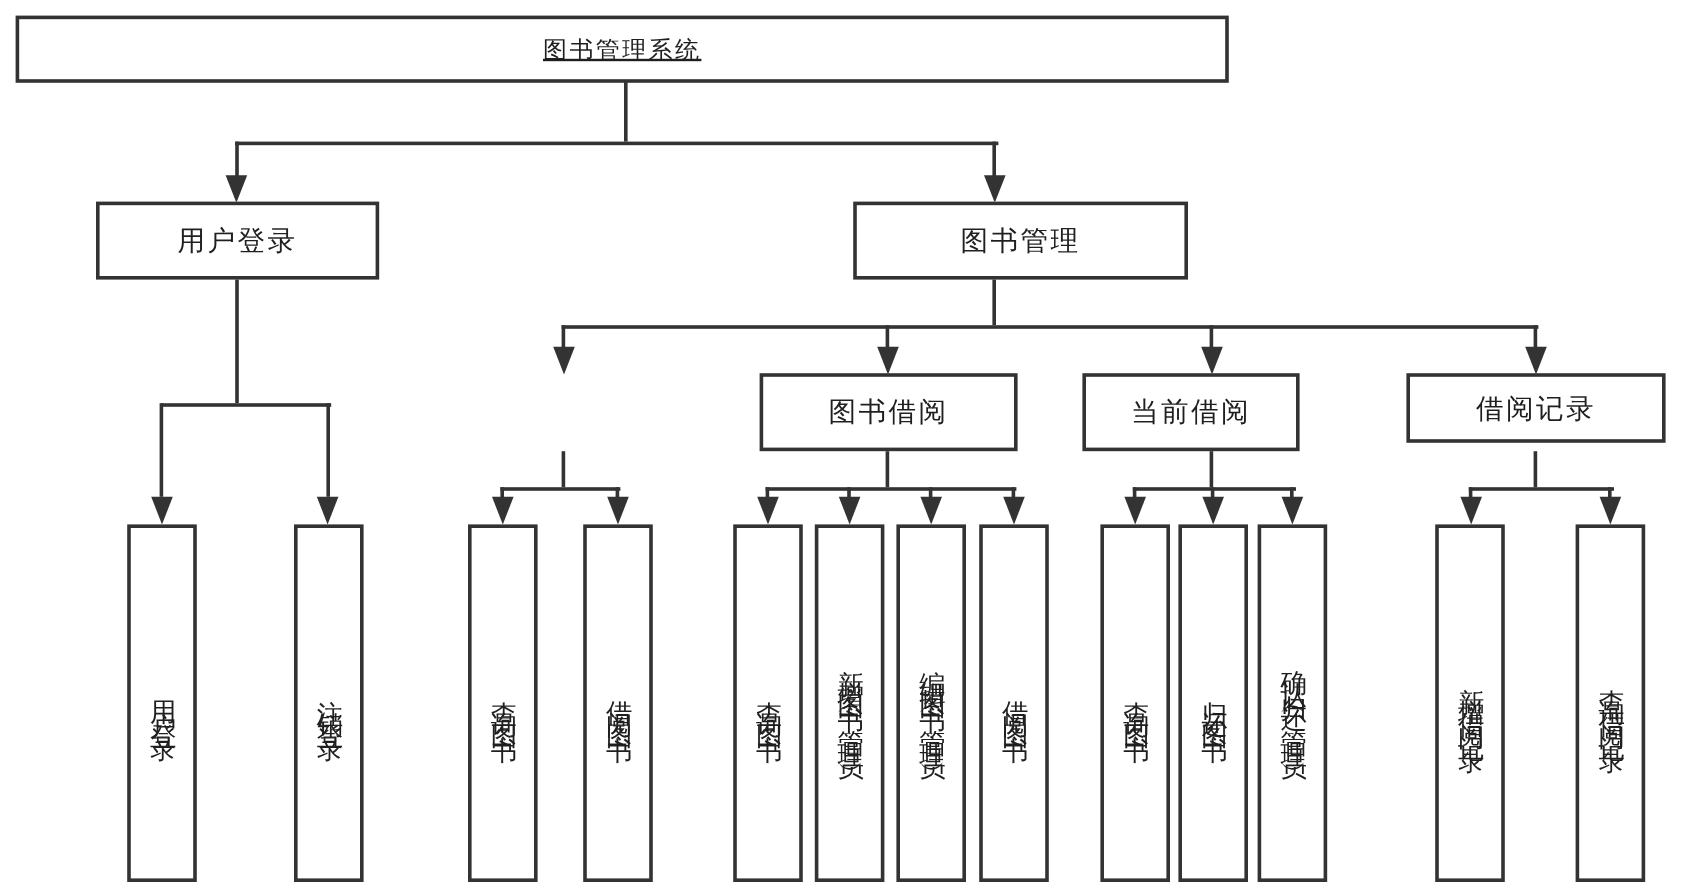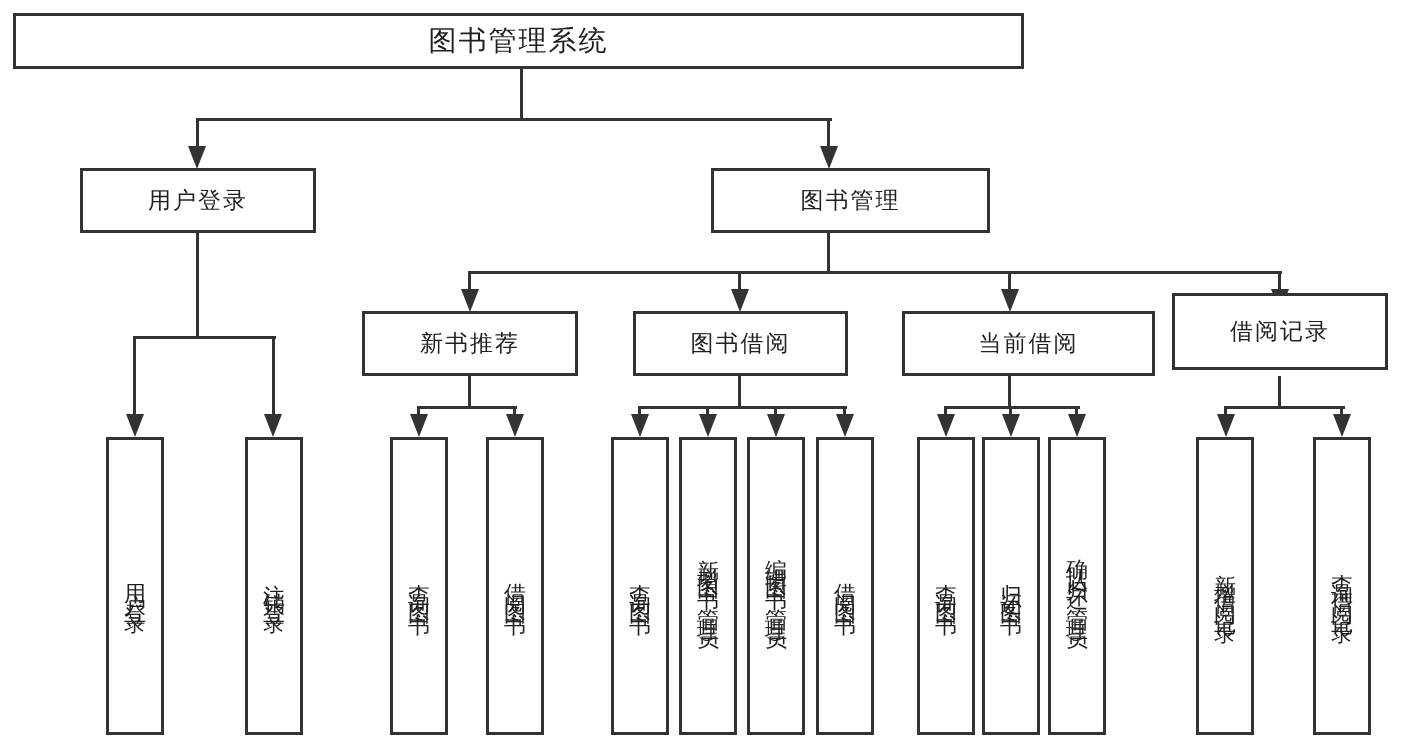--- a/index.html
+++ b/index.html
@@ -25,21 +25,21 @@
     display:flex;
     align-items:center;
     justify-content:center;
   }
   .hlabel{
     font-size:23px;
     letter-spacing:2px;
     white-space:nowrap;
     color:var(--text);
   }
-  .root-label{font-size:28px;}
+  .root-label{font-size:20px;text-decoration:underline;}
   .vlabel{
     writing-mode:vertical-rl;
     text-orientation:mixed;
     font-size:22px;
     line-height:1;
     letter-spacing:10px;
     color:var(--text);
   }
   .vline{position:absolute;width:3px;background:var(--line);}
   .hline{position:absolute;height:3px;background:var(--line);}
@@ -94,30 +94,27 @@
   <div class="hline" style="left:468px;top:271px;width:814px"></div>
   <div class="vline" style="left:468px;top:271px;height:20px"></div>
   <div class="arr" style="left:461px;top:289px"></div>
   <div class="vline" style="left:738px;top:271px;height:20px"></div>
   <div class="arr" style="left:731px;top:289px"></div>
   <div class="vline" style="left:1008px;top:271px;height:20px"></div>
   <div class="arr" style="left:1001px;top:289px"></div>
   <div class="vline" style="left:1278px;top:271px;height:20px"></div>
   <div class="arr" style="left:1271px;top:289px"></div>
 
-  <div class="box" style="left:362px;top:311px;width:216px;height:65px">
-    <span class="hlabel">新书推荐</span>
-  </div>
   <div class="box" style="left:633px;top:311px;width:215px;height:65px">
     <span class="hlabel">图书借阅</span>
   </div>
-  <div class="box" style="left:902px;top:311px;width:253px;height:65px">
+  <div class="box" style="left:902px;top:311px;width:181px;height:65px">
     <span class="hlabel">当前借阅</span>
   </div>
-  <div class="box" style="left:1172px;top:293px;width:216px;height:77px">
+  <div class="box" style="left:1172px;top:311px;width:216px;height:58px">
     <span class="hlabel">借阅记录</span>
   </div>
 
   <div class="vline" style="left:468px;top:376px;height:30px"></div>
   <div class="hline" style="left:417px;top:406px;width:100px"></div>
   <div class="vline" style="left:417px;top:406px;height:10px"></div>
   <div class="arr" style="left:410px;top:414px"></div>
   <div class="vline" style="left:513px;top:406px;height:10px"></div>
   <div class="arr" style="left:506px;top:414px"></div>
 

